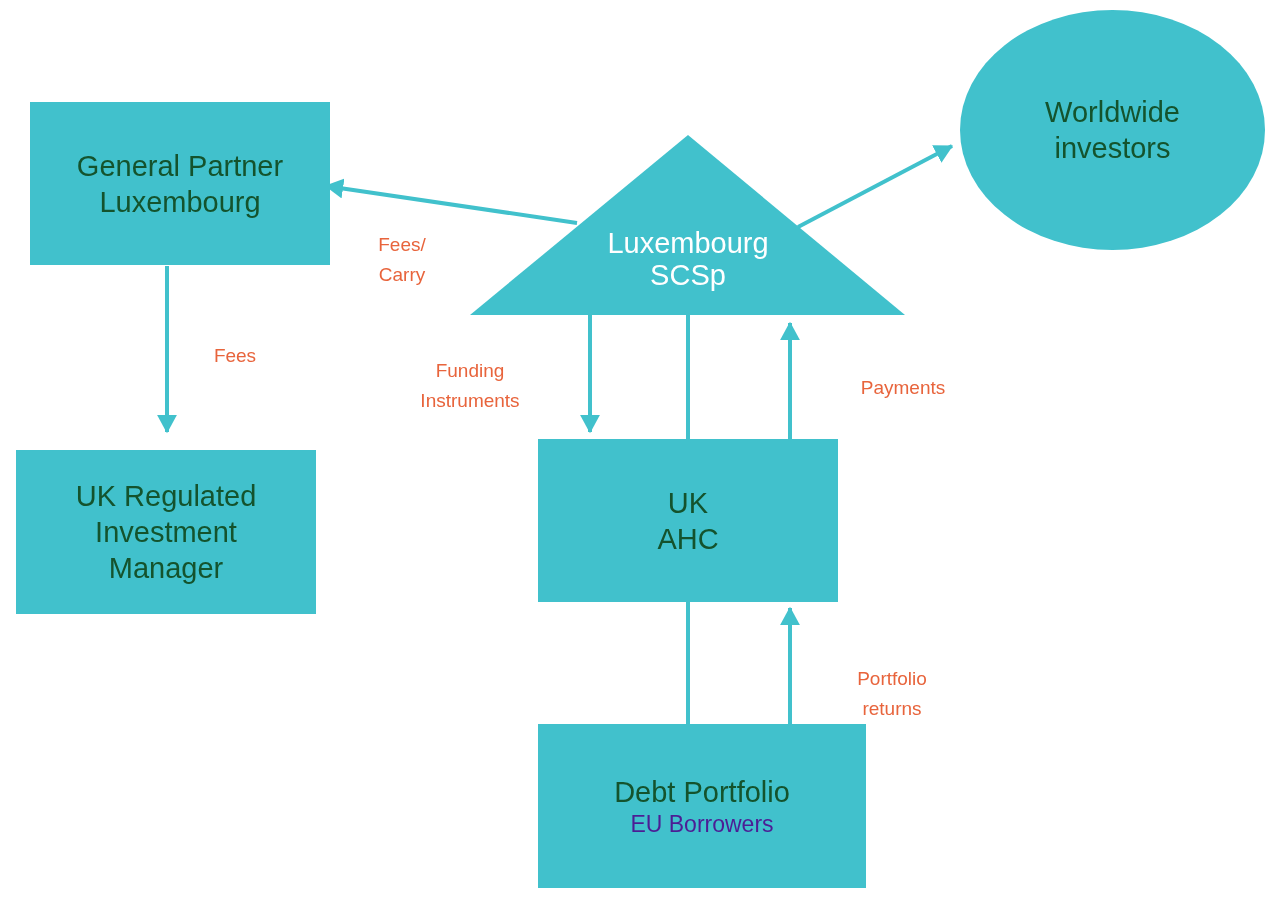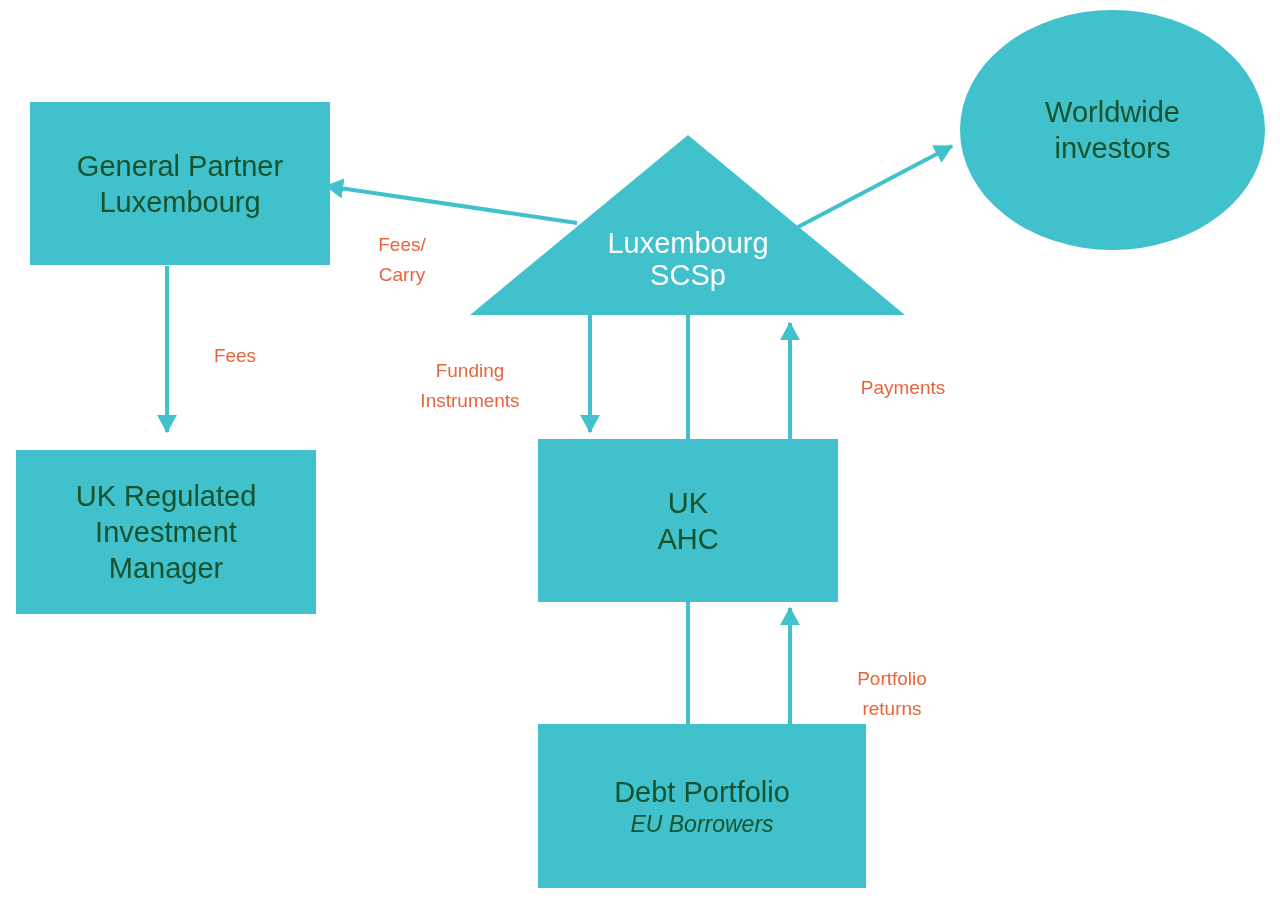--- a/index.html
+++ b/index.html
@@ -46,26 +46,25 @@
     border-radius: 50%;
   }
   .node-label {
     color: #14532d;
     font-size: 29px;
     line-height: 36px;
     text-align: center;
     white-space: pre-line;
   }
   .node-sublabel {
-    color: #14532d;
+    color: #4c1d95;
     font-size: 23px;
     line-height: 28px;
     text-align: right;
     white-space: pre-line;
-    font-style: italic;
   }
   .triangle-label {
     position: absolute;
     left: 538px;
     top: 227px;
     width: 300px;
     color: #ffffff;
     font-size: 29px;
     line-height: 32px;
     text-align: center;

